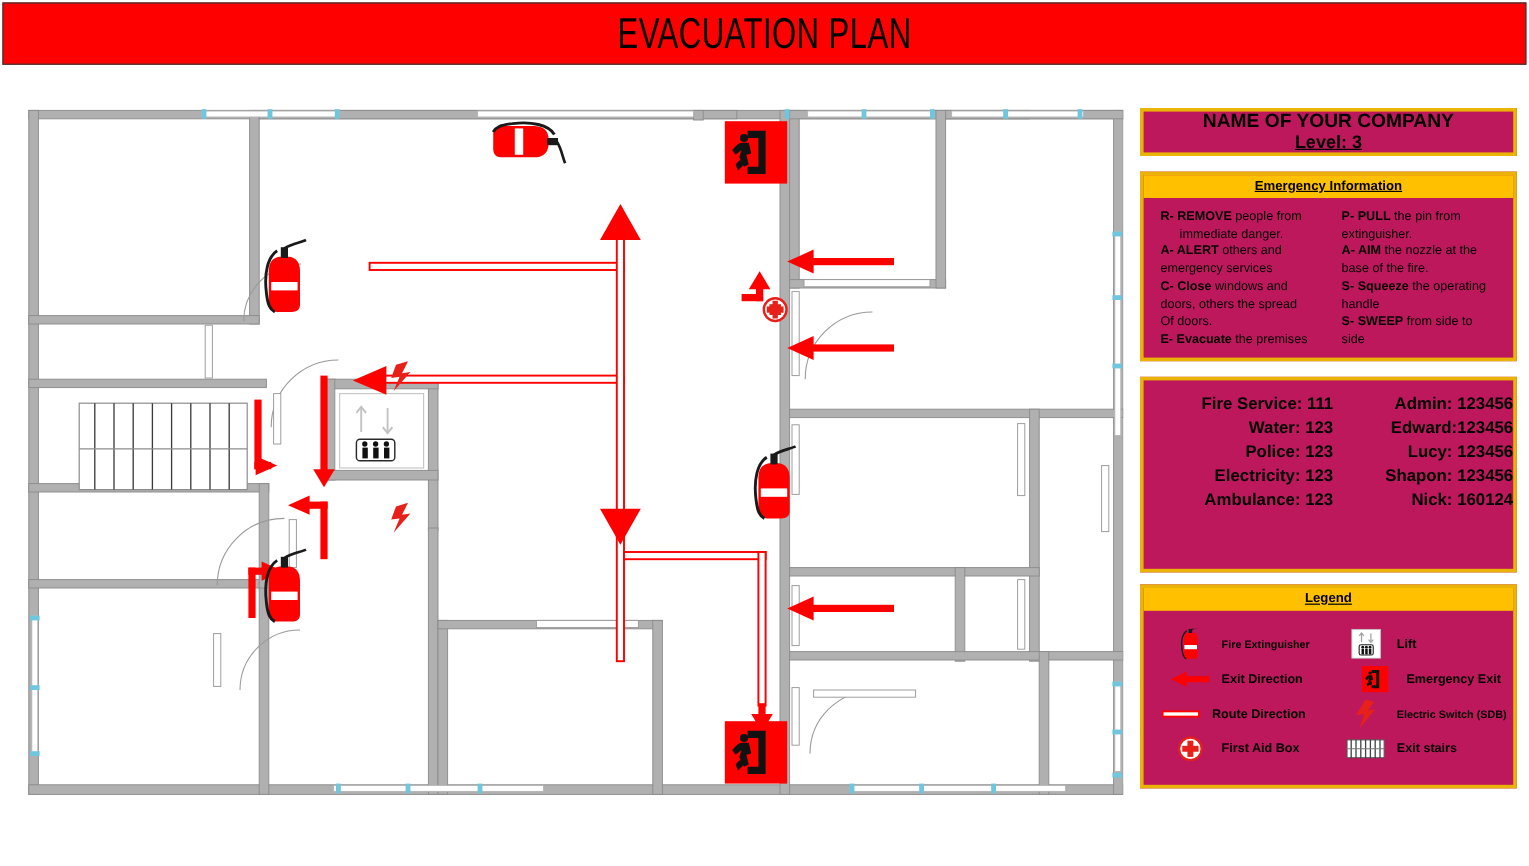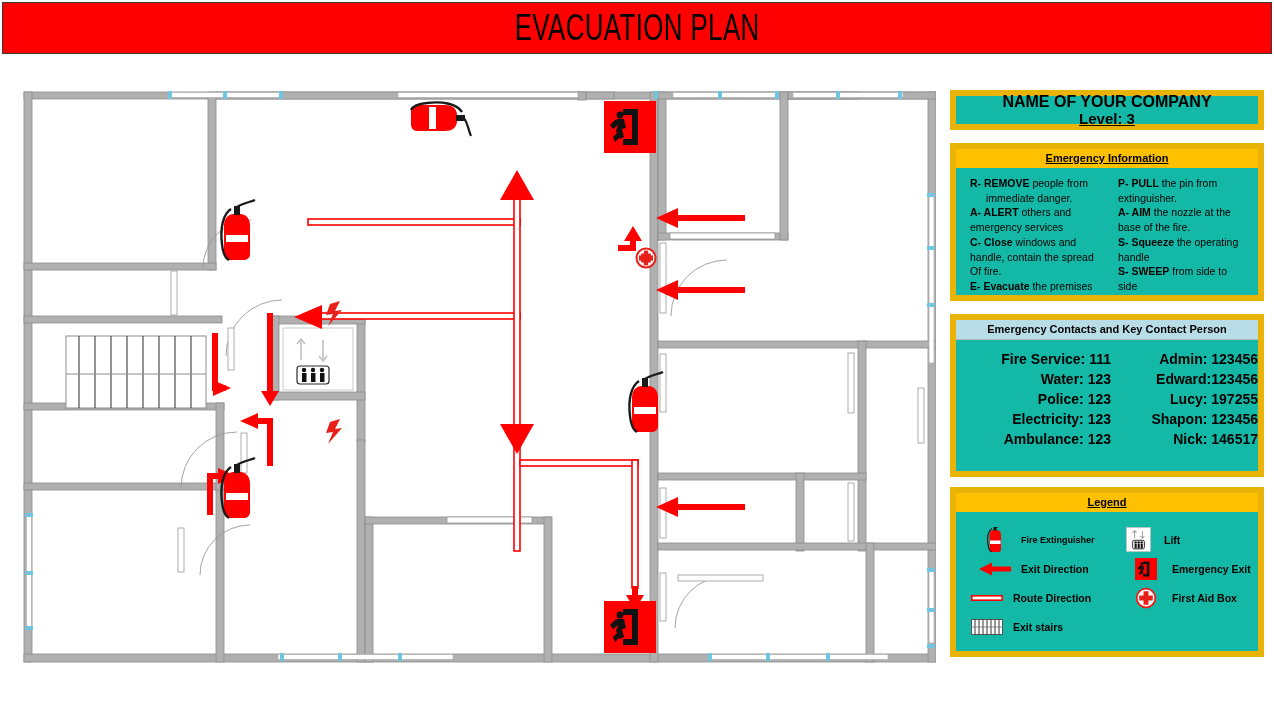--- a/index.html
+++ b/index.html
@@ -32,22 +32,22 @@
   .plan {
     position: absolute; left: 18px; top: 88px;
     width: 918px; height: 578px;
     background: #ffffff;
   }
   .plan svg { display: block; }
 
   
   .panel {
     position: absolute;
-    background: #14b8a6;
-    border: 6px solid #eab308;
+    background: #be185d;
+    border: 3px solid #eab308;
   }
   .panel-head {
     text-align: center;
     font-size: 11px;
     font-weight: bold;
     color: #000;
     padding: 3px 0 4px 0;
     line-height: 1.1;
   }
   .head-yellow { background: #ffc000; text-decoration: underline; }
@@ -414,53 +414,52 @@
 
 <div class="panel" id="info-panel">
   <div class="panel-head head-yellow">Emergency Information</div>
   <div class="info-body">
     <div class="info-col" id="info-left">
           <p><b>R- REMOVE</b> people from</p>
           <p class="ind">immediate danger.</p>
           <p><b>A- ALERT</b> others and</p>
           <p>emergency services</p>
           <p><b>C- Close</b> windows and</p>
-          <p>handle, contain the spread</p>
-          <p>Of fire.</p>
+          <p>doors, others the spread</p>
+          <p>Of doors.</p>
           <p><b>E- Evacuate</b> the premises</p>
         </div>
     <div class="info-col right" id="info-right">
           <p><b>P- PULL</b> the pin from</p>
           <p>extinguisher.</p>
           <p><b>A- AIM</b> the nozzle at the</p>
           <p>base of the fire.</p>
           <p><b>S- Squeeze</b> the operating</p>
           <p>handle</p>
           <p><b>S- SWEEP</b> from side to</p>
           <p>side</p>
         </div>
   </div>
 </div>
 
 <div class="panel" id="contacts-panel">
-  <div class="panel-head head-blue">Emergency Contacts and Key Contact Person</div>
   <div class="contacts-body">
     <div class="contacts-col" id="contacts-services">
           <div>Fire Service: 111</div>
           <div>Water: 123</div>
           <div>Police: 123</div>
           <div>Electricity: 123</div>
           <div>Ambulance: 123</div>
         </div>
     <div class="contacts-col right" id="contacts-people">
           <div>Admin: 123456</div>
           <div>Edward:123456</div>
-          <div>Lucy: 197255</div>
+          <div>Lucy: 123456</div>
           <div>Shapon: 123456</div>
-          <div>Nick: 146517</div>
+          <div>Nick: 160124</div>
         </div>
   </div>
 </div>
 
 <div class="panel" id="legend-panel">
   <div class="panel-head head-yellow">Legend</div>
   <div class="legend-grid" id="legend-grid">
         <div class="legend-item">
           <span class="legend-ico">
             <svg width="18" height="26" viewBox="0 0 34 52">
@@ -520,20 +519,28 @@
           <span class="legend-label">Emergency Exit</span>
         </div>
         <div class="legend-item rcol">
           <span class="legend-ico">
             <svg width="32" height="10" viewBox="0 0 32 10">
               <rect x="0.8" y="2.8" width="30.4" height="4.4" fill="#fff" stroke="#fe0000" stroke-width="1.6"></rect>
             </svg>
           </span>
           <span class="legend-label">Route Direction</span>
         </div>
+        <div class="legend-item rcol">
+          <span class="legend-ico">
+            <svg width="20" height="26" viewBox="0 0 20 26">
+              <polygon points="10,1 17,3 12,10 18,9 5,25 9,13 2,14" fill="#e8201a"></polygon>
+            </svg>
+          </span>
+          <span class="legend-label small">Electric Switch (SDB)</span>
+        </div>
         <div class="legend-item">
           <span class="legend-ico">
             <svg width="22" height="22" viewBox="0 0 24 24">
               <circle cx="12" cy="12" r="10.2" fill="#fff" stroke="#e8201a" stroke-width="2"></circle>
               <rect x="9.3" y="4.6" width="5.4" height="14.8" fill="#e8201a"></rect>
               <rect x="4.6" y="9.3" width="14.8" height="5.4" fill="#e8201a"></rect>
             </svg>
           </span>
           <span class="legend-label">First Aid Box</span>
         </div>

